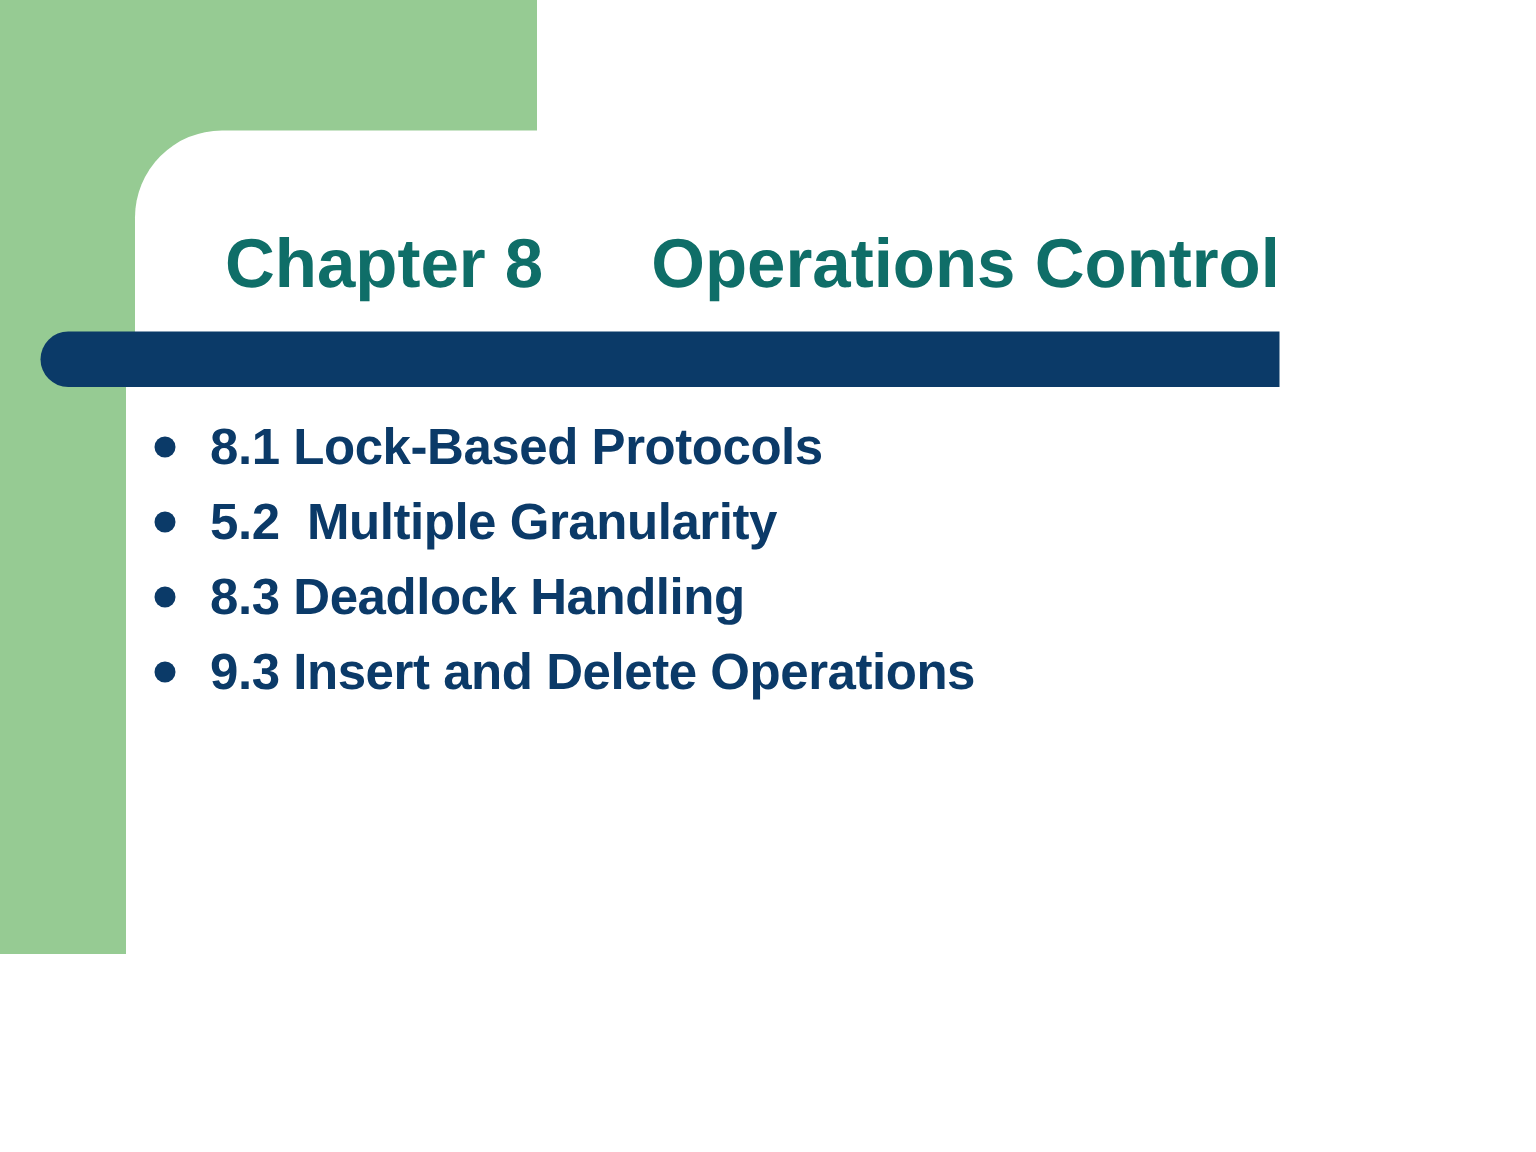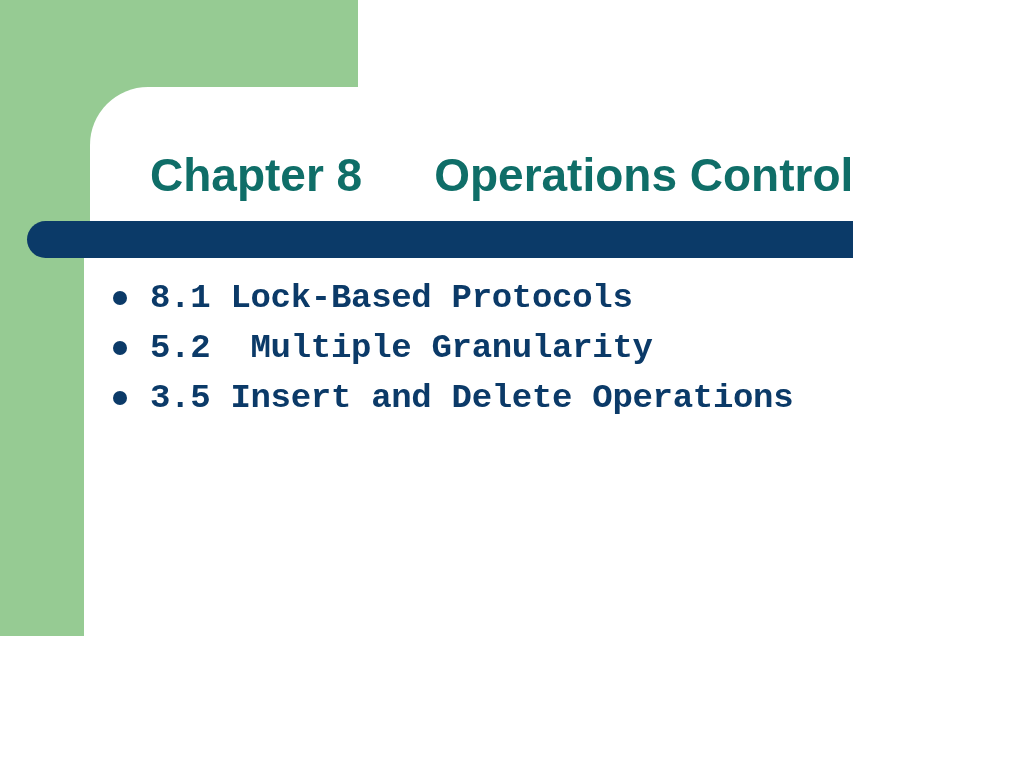--- a/index.html
+++ b/index.html
@@ -39,22 +39,22 @@
     color:var(--teal);
     white-space:pre;
   }
   .title-divider-bar{
     position:absolute;left:27px;top:221px;
     width:826px;height:37px;
     background:var(--navy);
     border-radius:19px 0 0 19px;
   }
   .outline-list{
-    position:absolute;left:113px;top:273px;
-    margin:0;padding:0;list-style:none;font-family:Liberation Mono, monospace;
+    position:absolute;left:103px;top:273px;
+    margin:0;padding:0;list-style:none;
   }
   .outline-item{
     display:flex;align-items:center;
     height:50px;
   }
   .bullet-dot{
     flex:none;
     width:14px;height:14px;
     border-radius:50%;
     background:var(--navy);
@@ -88,17 +88,21 @@
     <li class="outline-item">
       <span class="bullet-dot"></span>
       <span class="outline-text">8.1 Lock-Based Protocols</span>
     </li>
     <li class="outline-item">
       <span class="bullet-dot"></span>
       <span class="outline-text">5.2  Multiple Granularity</span>
     </li>
     <li class="outline-item">
       <span class="bullet-dot"></span>
-      <span class="outline-text">3.5 Insert and Delete Operations</span>
+      <span class="outline-text">8.3 Deadlock Handling</span>
+    </li>
+    <li class="outline-item">
+      <span class="bullet-dot"></span>
+      <span class="outline-text">9.3 Insert and Delete Operations</span>
     </li>
   </ul>
 
 </div>
 
 </body></html>

